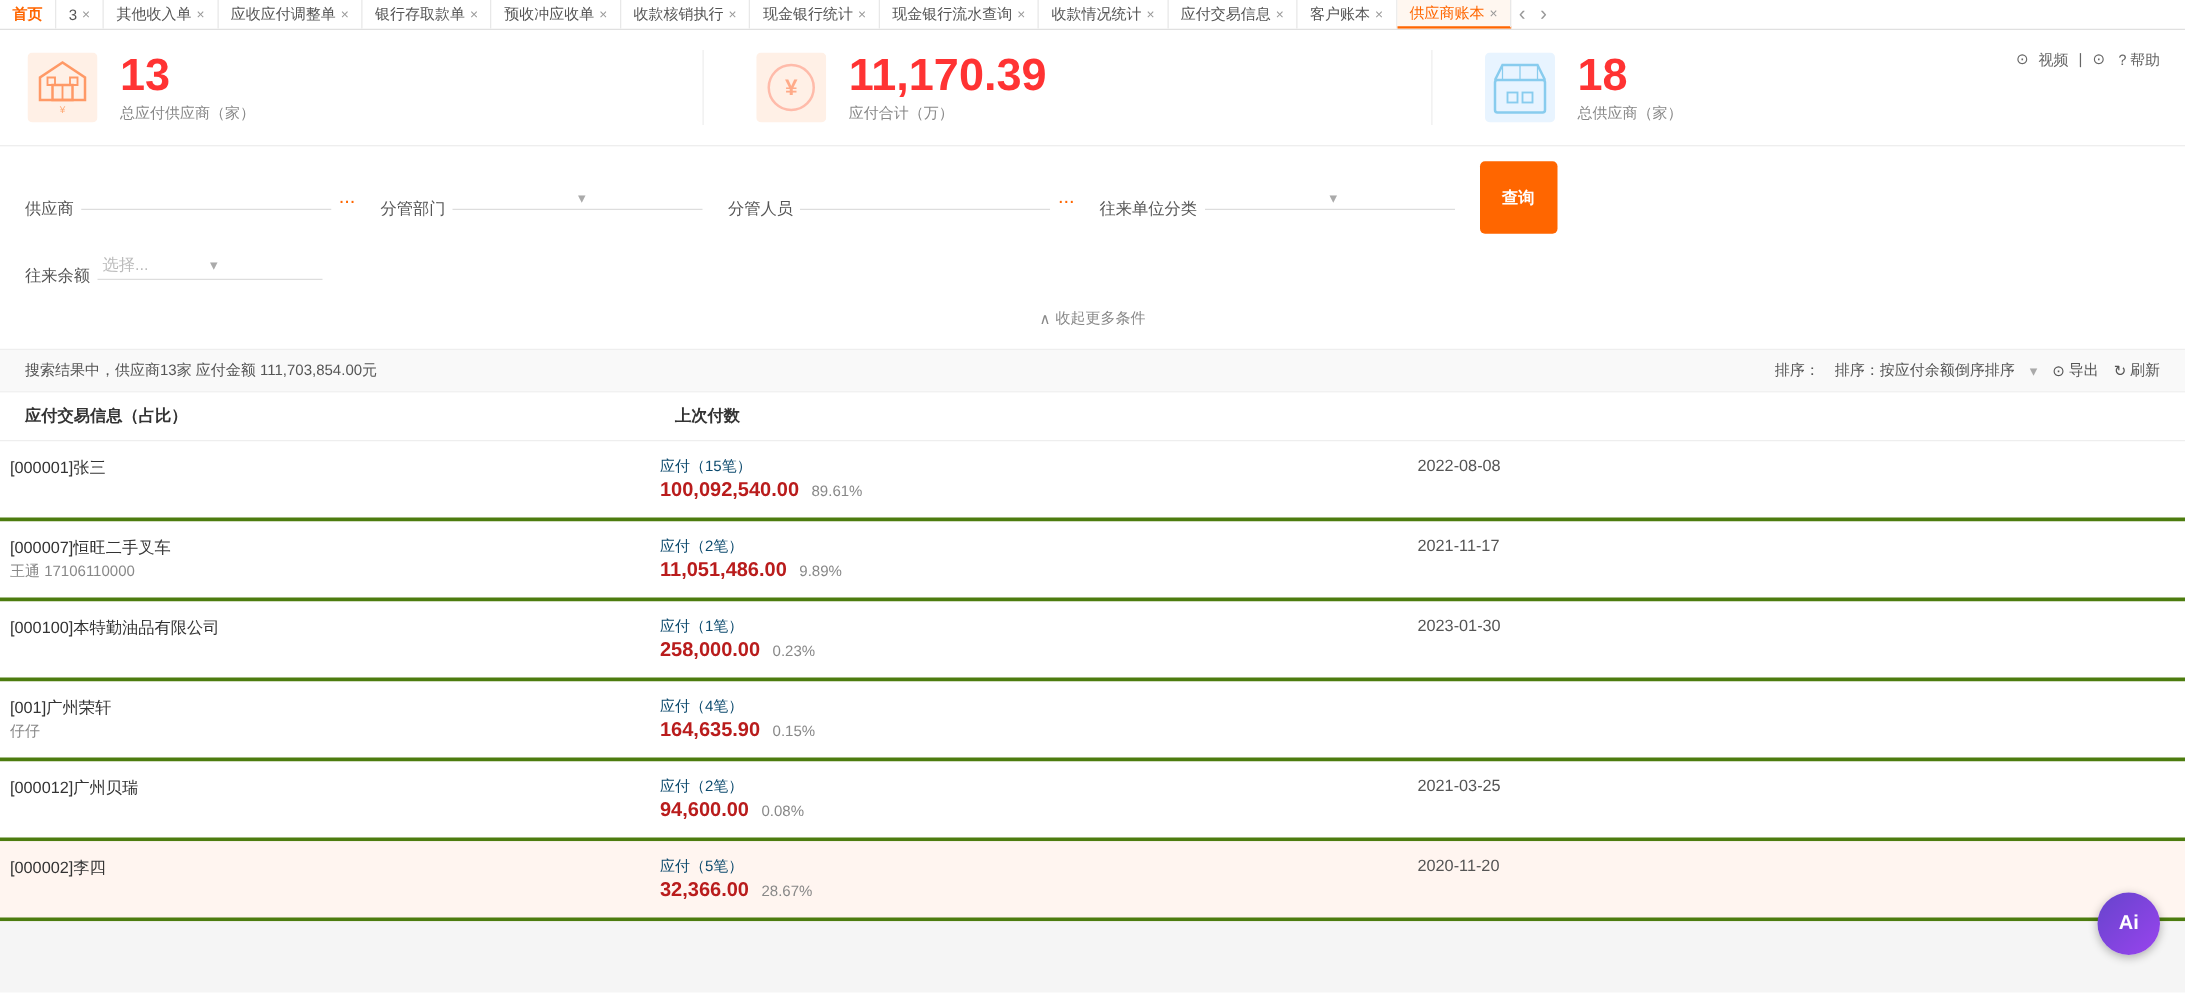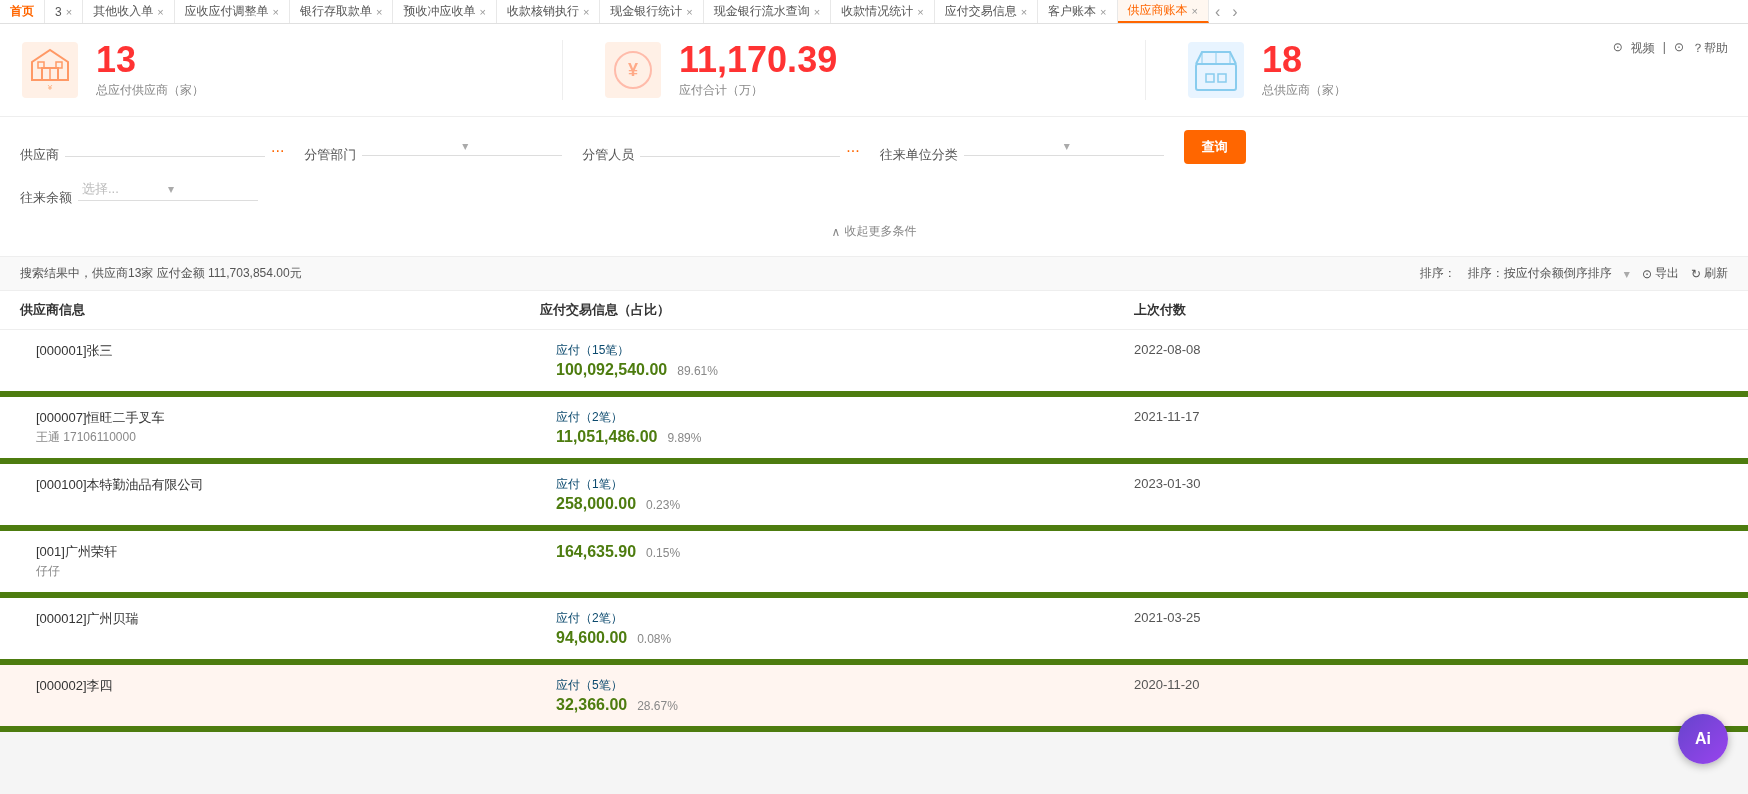--- a/index.html
+++ b/index.html
@@ -147,21 +147,21 @@
       width: 180px;
       cursor: pointer;
       position: relative;
     }
     .filter-select span { flex: 1; color: #999; }
     .filter-select .chevron { color: #aaa; font-size: 12px; }
     .search-btn {
       background: #ff6600;
       color: #fff;
       border: none;
-      padding: 8px 18px;
+      padding: 20px 18px;
       border-radius: 4px;
       cursor: pointer;
       font-size: 13px;
       font-weight: bold;
     }
     .collapse-btn {
       display: flex;
       align-items: center;
       justify-content: center;
       gap: 4px;
@@ -214,36 +214,36 @@
       grid-template-columns: 520px 1fr 1fr;
       padding: 10px 20px;
       border-bottom: 1px solid #eee;
       font-weight: bold;
       color: #333;
       font-size: 13px;
     }
     .table-row {
       display: grid;
       grid-template-columns: 520px 1fr 1fr;
-      padding: 12px 36px;
-      border-bottom: 6px solid #4d7c0f;
+      padding: 12px 8px;
+      border-bottom: 3px solid #4d7c0f;
       align-items: start;
     }
     .table-row:last-child { background: #fff5f0; }
     .supplier-link {
       color: #333;
       text-decoration: none;
       cursor: pointer;
     }
     .supplier-sub { font-size: 12px; color: #888; margin-top: 2px; }
     .tx-info { display: flex; flex-direction: column; gap: 2px; }
     .tx-label { font-size: 12px; color: #0c4a6e; }
     .tx-amount {
       font-size: 16px;
-      color: #4d7c0f;
+      color: #b91c1c;
       font-weight: bold;
       cursor: pointer;
     }
     .tx-percent { font-size: 12px; color: #888; margin-left: 10px; }
     .tx-row { display: flex; align-items: baseline; }
     .last-pay { font-size: 13px; color: #555; }
   </style>
 </head>
 <body>
 
@@ -432,21 +432,20 @@
     <div class="action-btn">
       <span>↻</span>
       <span>刷新</span>
     </div>
   </div>
 </div>
 
 <div class="table-section">
 
   <div class="table-header">
-    <div>供应商信息</div>
     <div>应付交易信息（占比）</div>
     <div>上次付数</div>
   </div>
 
   <div class="table-row">
     <div>
       <a class="supplier-link">[000001]张三</a>
       <div class="supplier-sub"></div>
     </div>
     <div class="tx-info">
@@ -488,20 +487,21 @@
     </div>
     <div class="last-pay">2023-01-30</div>
   </div>
 
   <div class="table-row">
     <div>
       <a class="supplier-link">[001]广州荣轩</a>
       <div class="supplier-sub">仔仔</div>
     </div>
     <div class="tx-info">
+      <span class="tx-label">应付（4笔）</span>
       <div class="tx-row">
         <span class="tx-amount">164,635.90</span>
         <span class="tx-percent">0.15%</span>
       </div>
     </div>
     <div class="last-pay"></div>
   </div>
 
   <div class="table-row">
     <div>

